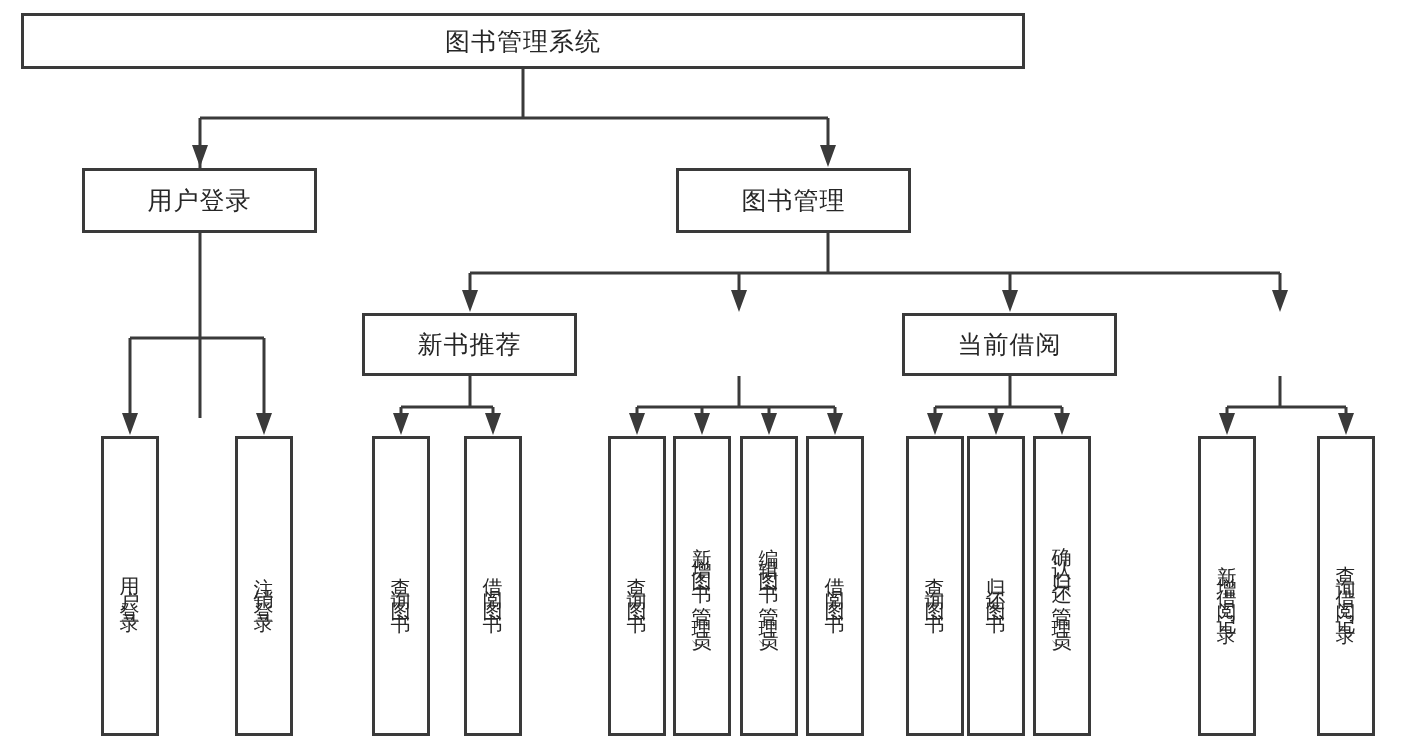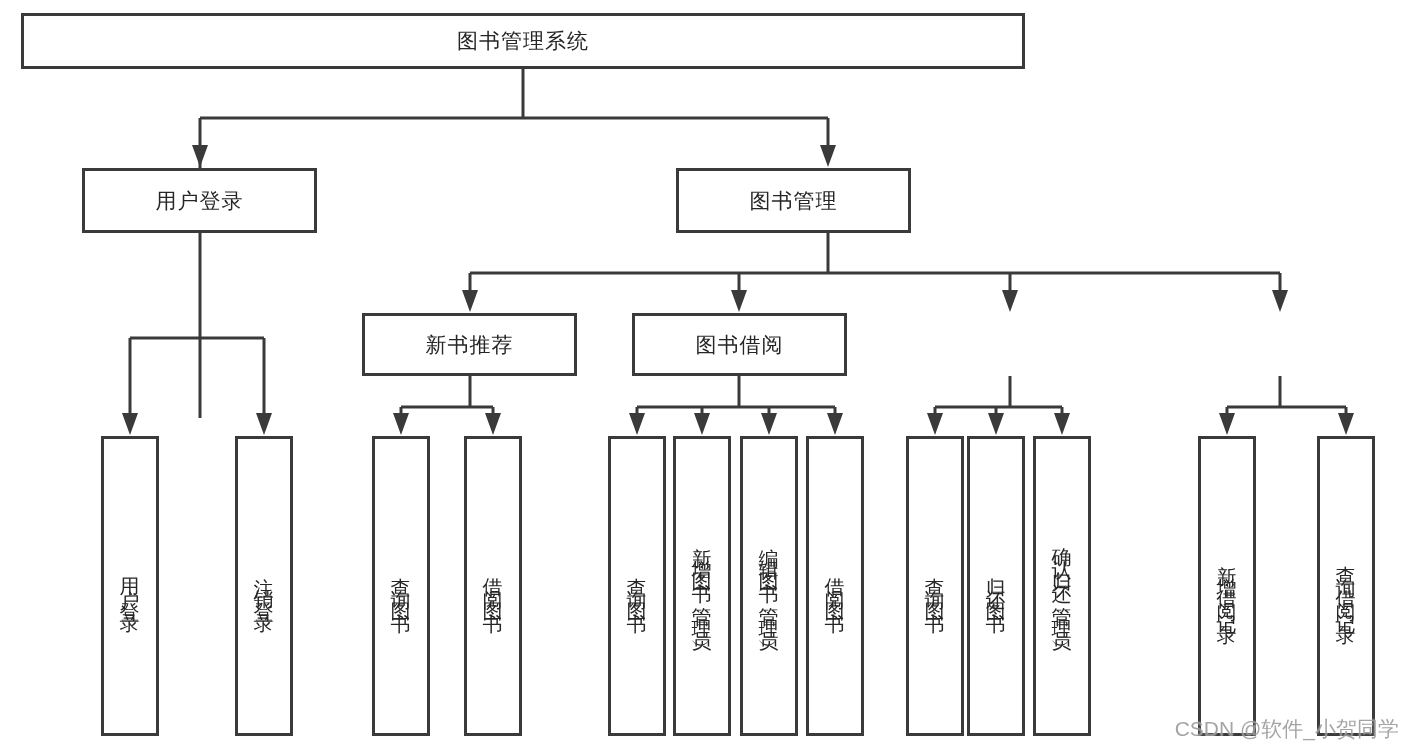--- a/index.html
+++ b/index.html
@@ -27,21 +27,21 @@
   .box {
     position: absolute;
     border: 3px solid var(--line);
     background: var(--background);
     display: flex;
     align-items: center;
     justify-content: center;
     color: var(--text);
   }
   .hbox .lbl {
-    font-size: 21px;
+    font-size: 25px;
     letter-spacing: 1px;
     white-space: nowrap;
   }
   .vbox .lbl {
     writing-mode: vertical-rl;
     text-orientation: mixed;
     font-size: 20px;
     letter-spacing: 12px;
     line-height: 1;
     white-space: nowrap;
@@ -108,22 +108,22 @@
   <div class="box hbox l2box" style="left:82px;">
     <span class="lbl">用户登录</span>
   </div>
   <div class="box hbox l2box" style="left:676px;">
     <span class="lbl">图书管理</span>
   </div>
 
   <div class="box hbox l3box" style="left:362px;">
     <span class="lbl">新书推荐</span>
   </div>
-  <div class="box hbox l3box" style="left:632px;">
-    <span class="lbl">图书借阅</span>
+  <div class="box hbox l3box" style="left:902px;">
+    <span class="lbl">当前借阅</span>
   </div>
 
   <div class="box vbox" style="left:101px;">
     <span class="lbl">用户登录</span>
   </div>
   <div class="box vbox" style="left:235px;">
     <span class="lbl">注销登录</span>
   </div>
 
   <div class="box vbox" style="left:372px;">
@@ -156,14 +156,13 @@
     <span class="lbl">确认归还（管理员）</span>
   </div>
 
   <div class="box vbox" style="left:1198px;">
     <span class="lbl">新增借阅记录</span>
   </div>
   <div class="box vbox" style="left:1317px;">
     <span class="lbl">查询借阅记录</span>
   </div>
 
-  <div class="watermark">CSDN @软件_小贺同学</div>
 </div>
 
 </body></html>

